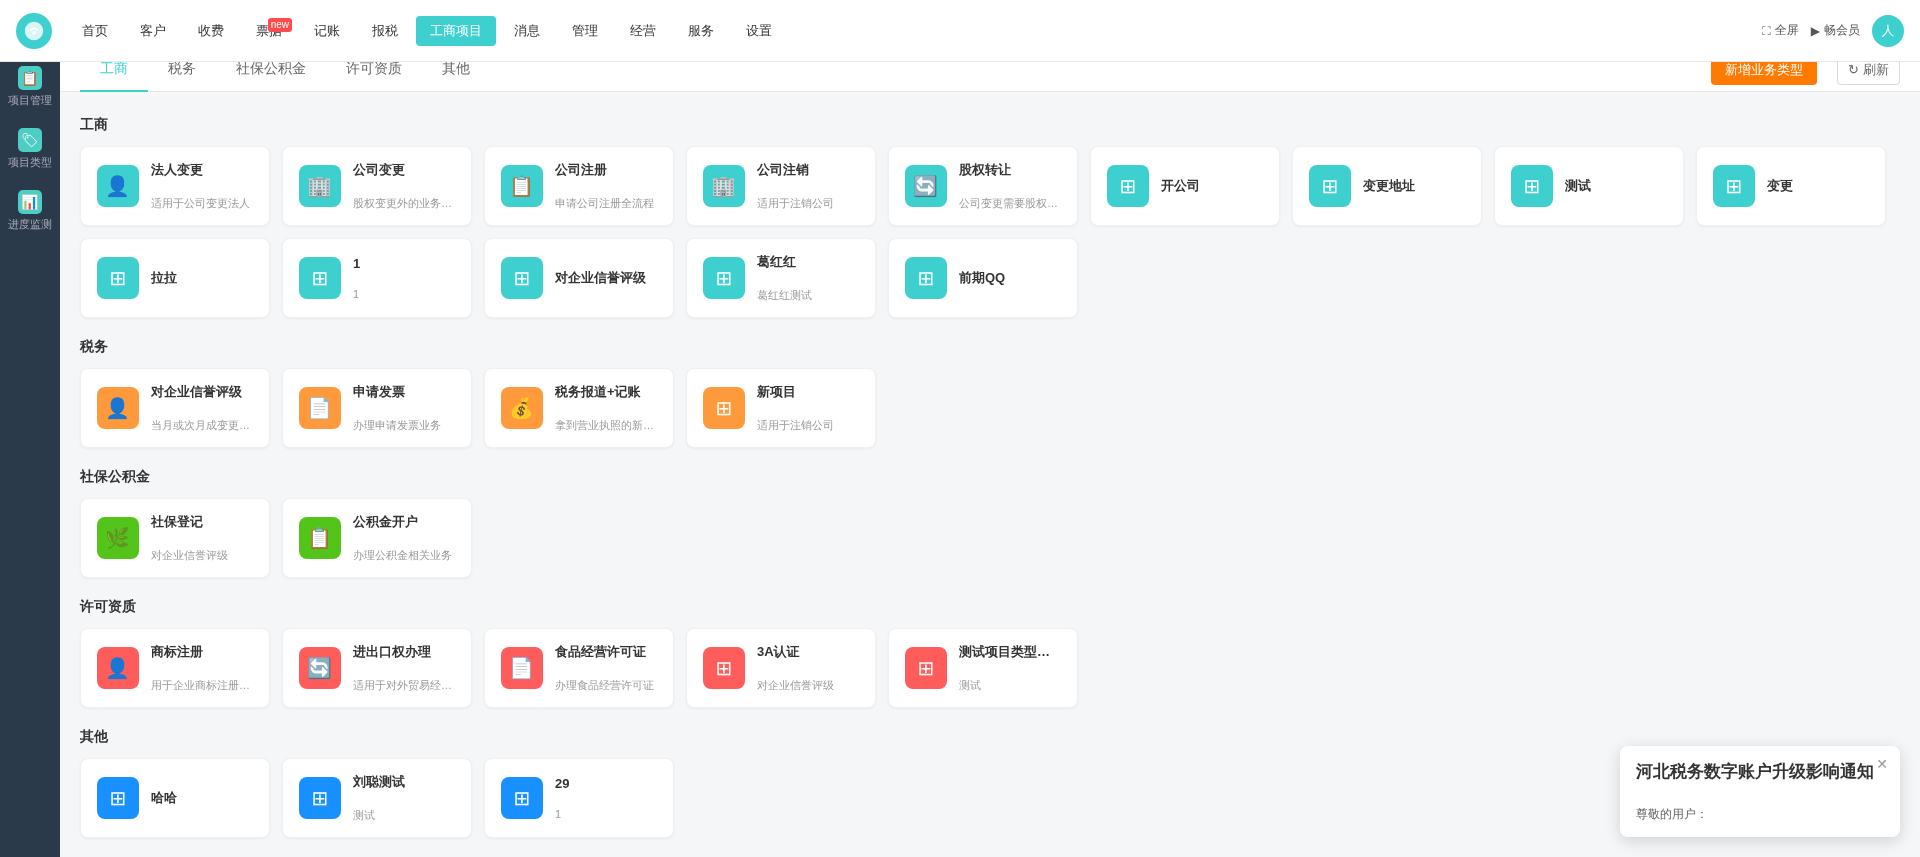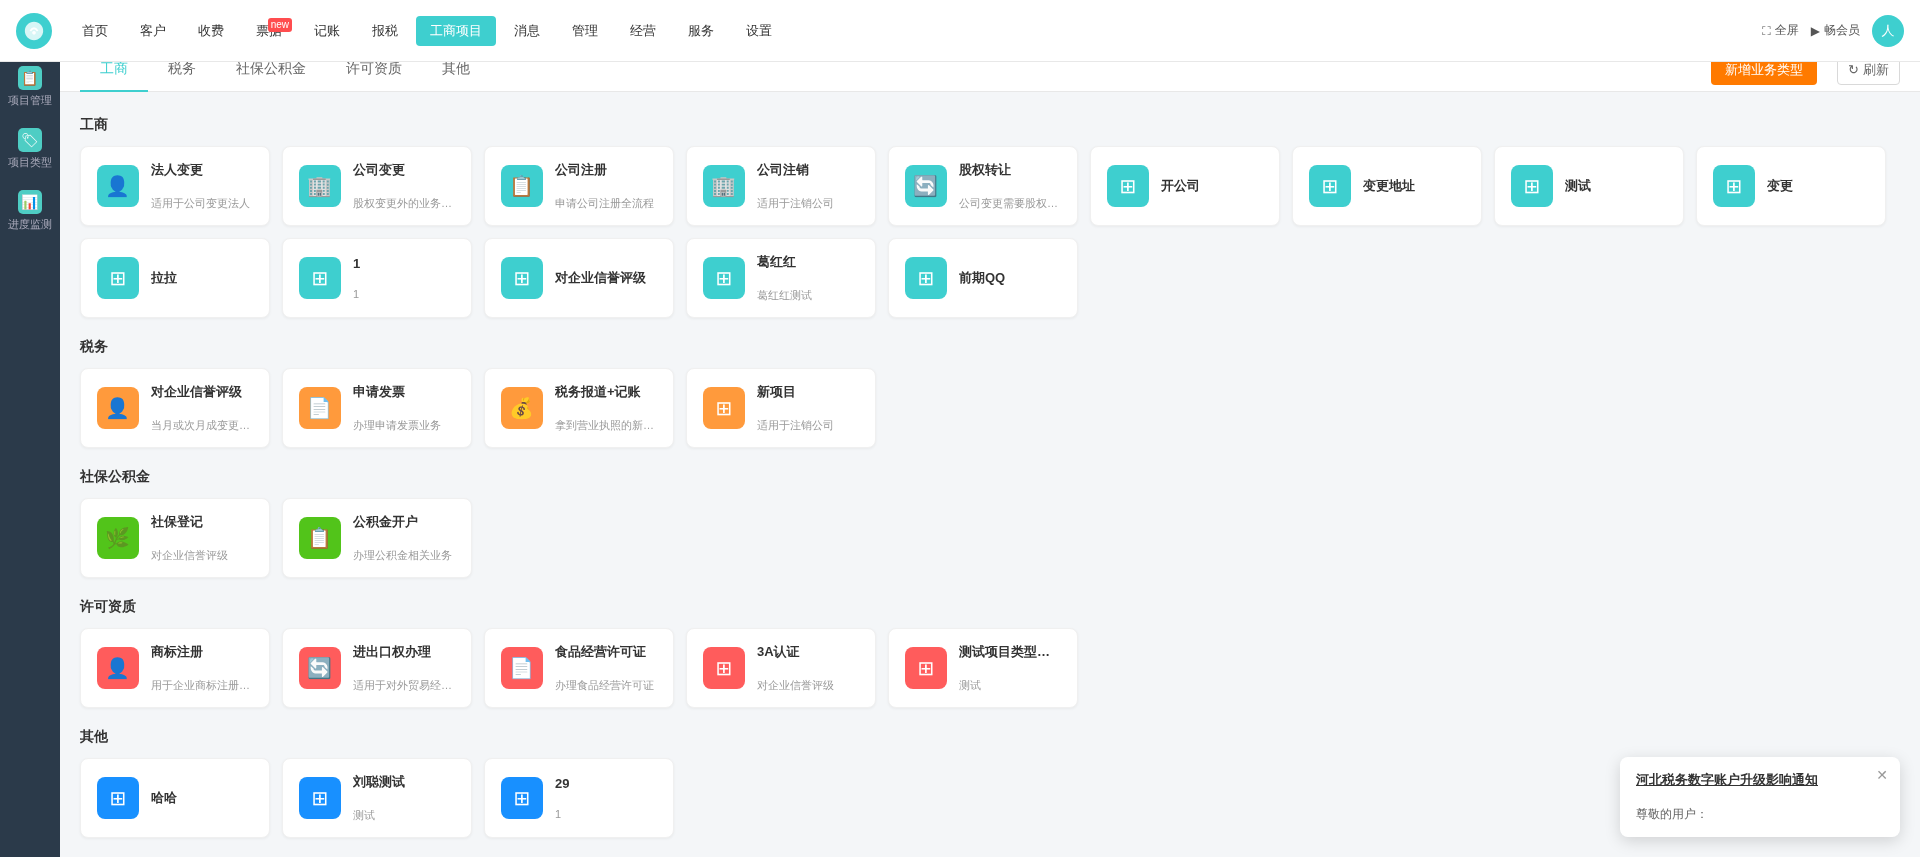--- a/index.html
+++ b/index.html
@@ -240,21 +240,21 @@
       color: #333;
       z-index: 200;
     }
     .notif-close {
       position: absolute;
       top: 10px; right: 12px;
       cursor: pointer;
       color: #999;
       font-size: 14px;
     }
-    .notif-title { font-weight: 600; margin-bottom: 16px; font-size: 13px; text-decoration: underline; }
+    .notif-title { font-weight: 600; margin-bottom: 22px; font-size: 17px; }
     .notif-body { color: #666; line-height: 1.5; }
   </style>
 </head>
 <body>
 
 <div class="top-nav">
   <div class="nav-logo">
     <svg viewBox="0 0 24 24" fill="none" xmlns="http://www.w3.org/2000/svg">
       <path d="M12 2C6.48 2 2 6.48 2 12s4.48 10 10 10 10-4.48 10-10S17.52 2 12 2z" fill="white" opacity="0.8"></path>
       <path d="M8 12 Q12 6 16 12" stroke="white" stroke-width="2" fill="none"></path>

